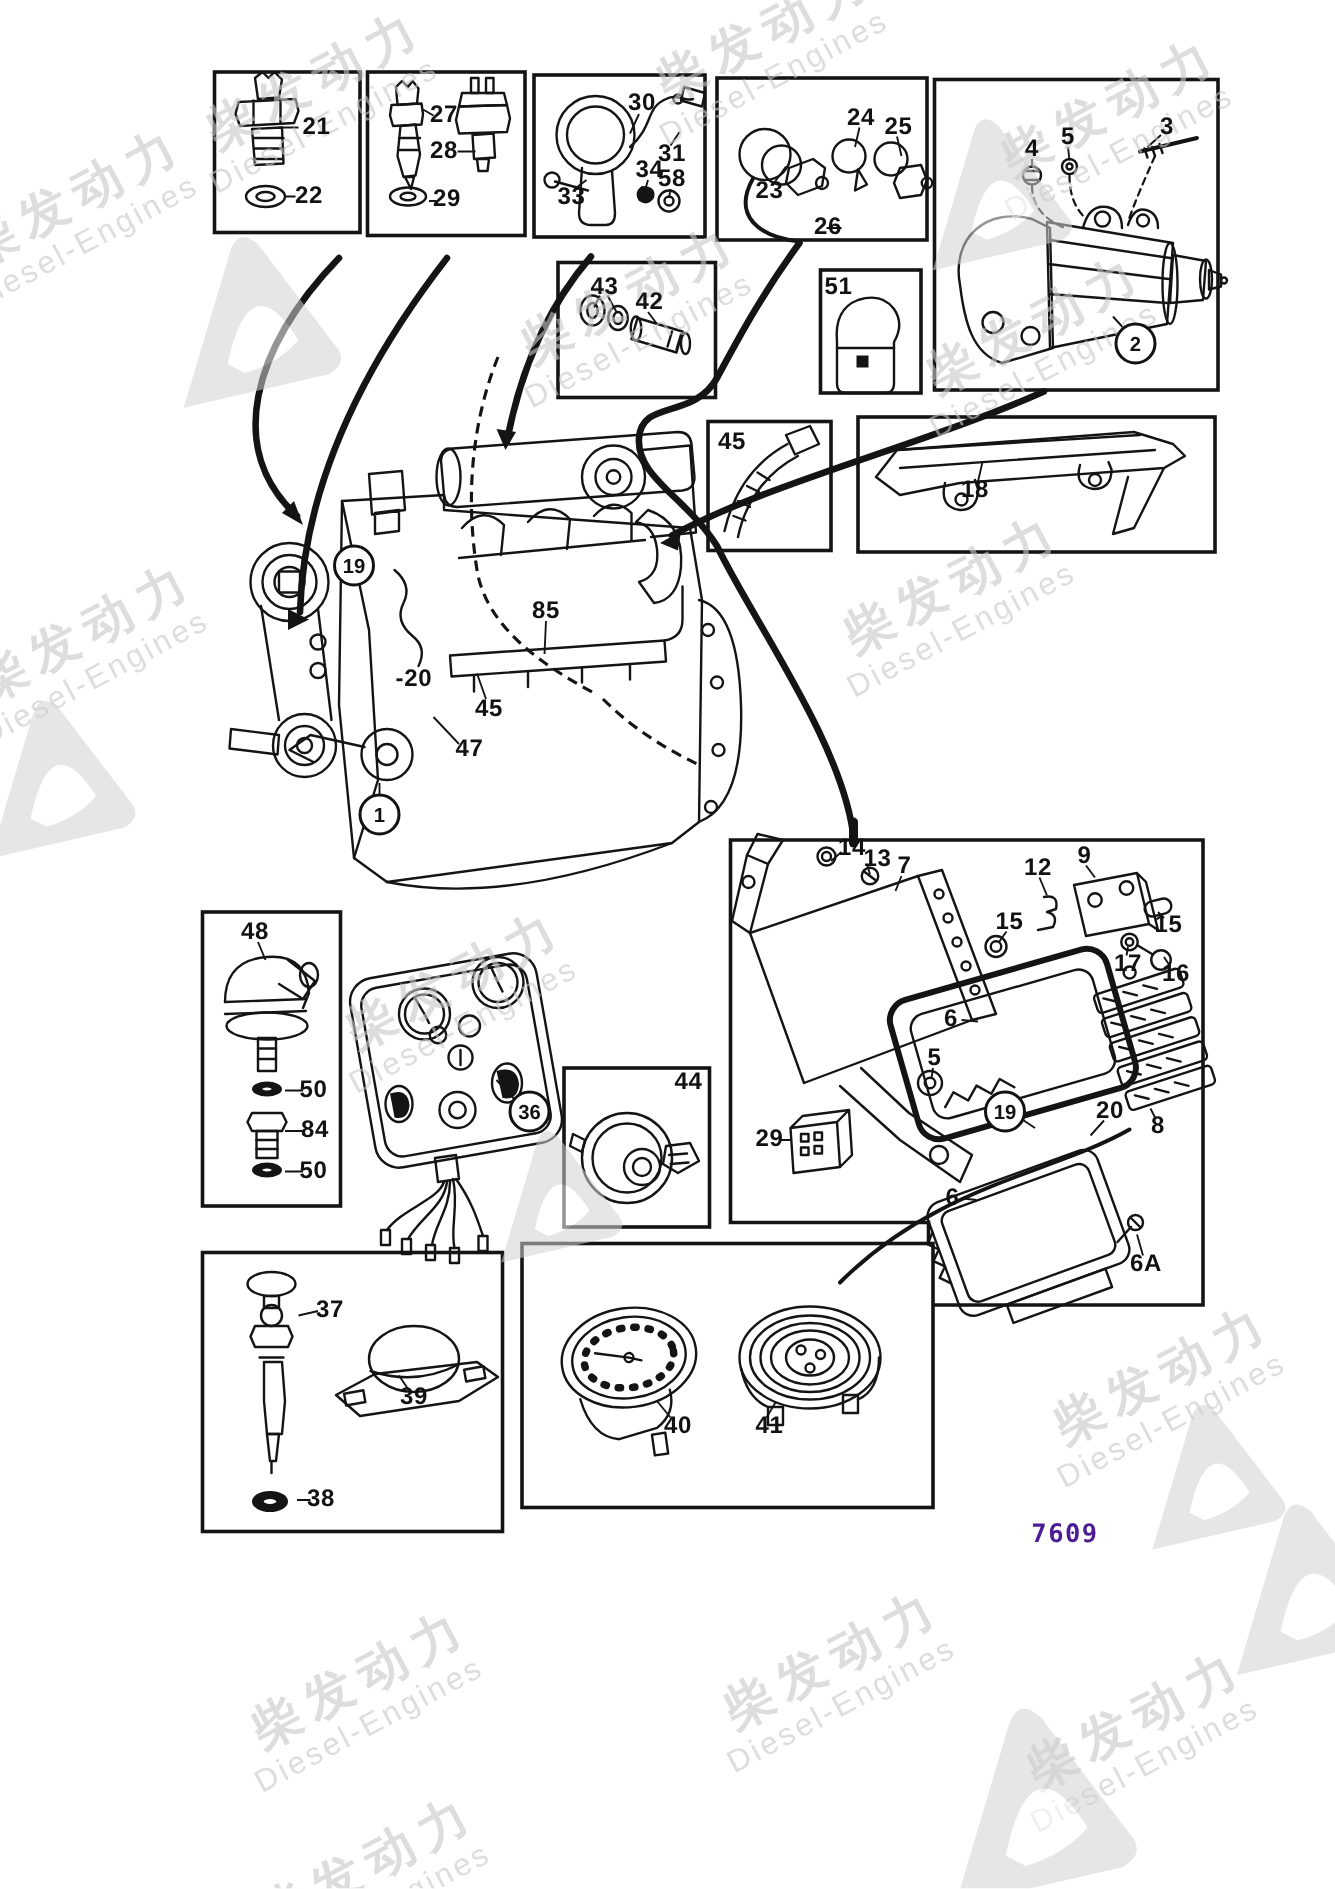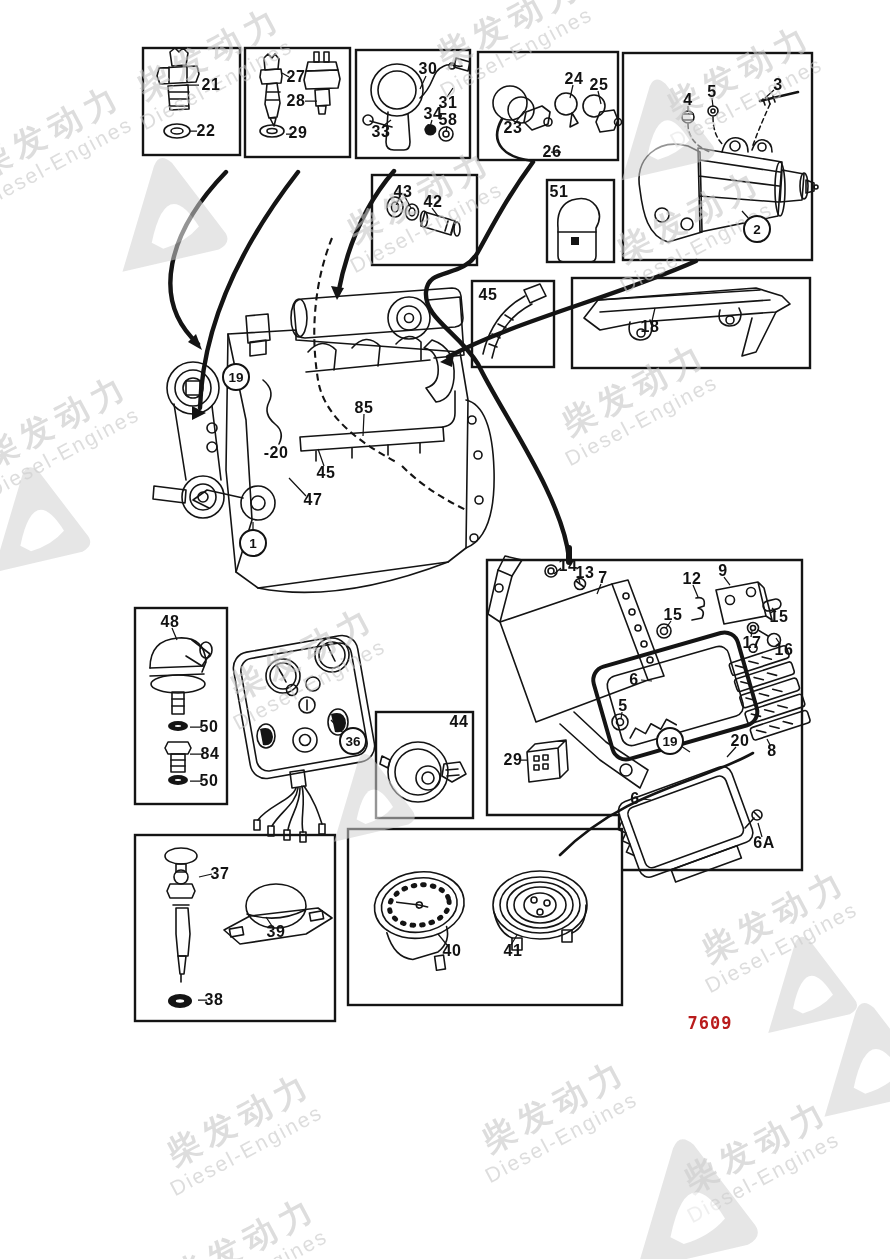--- a/index.html
+++ b/index.html
@@ -22,21 +22,21 @@
   .wm .en{font-size:21px;letter-spacing:2px;white-space:nowrap;margin-top:-4px;margin-left:-14px;
           font-family:"Liberation Sans",sans-serif;}
   .wm-logo{position:absolute;transform:translate(-50%,-50%) rotate(-10deg);opacity:.55;pointer-events:none;}
   .lbl-layer{position:absolute;inset:0;z-index:4;pointer-events:none;}
   .lbl{position:absolute;transform:translate(-50%,-50%);font-weight:bold;font-size:16px;
        line-height:1;color:#121212;letter-spacing:.5px;white-space:nowrap;}
   .lbl-circ{position:absolute;transform:translate(-50%,-50%);width:24px;height:24px;
        border:2.2px solid #121212;border-radius:50%;display:flex;align-items:center;
        justify-content:center;font-weight:bold;font-size:13.5px;color:#121212;background:#fff;}
   .fig-num{position:absolute;transform:translate(-50%,-50%);font-weight:bold;font-size:17px;
-       letter-spacing:1px;color:#b91c1c;font-family:"DejaVu Sans Mono",monospace;}
+       letter-spacing:1px;color:#4c1d95;font-family:"DejaVu Sans Mono",monospace;}
 </style>
 </head>
 <body>
 
 <div class="page">
 
   <svg class="art" width="890" height="1259" viewBox="0 0 890 1259">
 
     <g>
       <rect class="frame" x="143" y="48" width="97" height="107"></rect>

